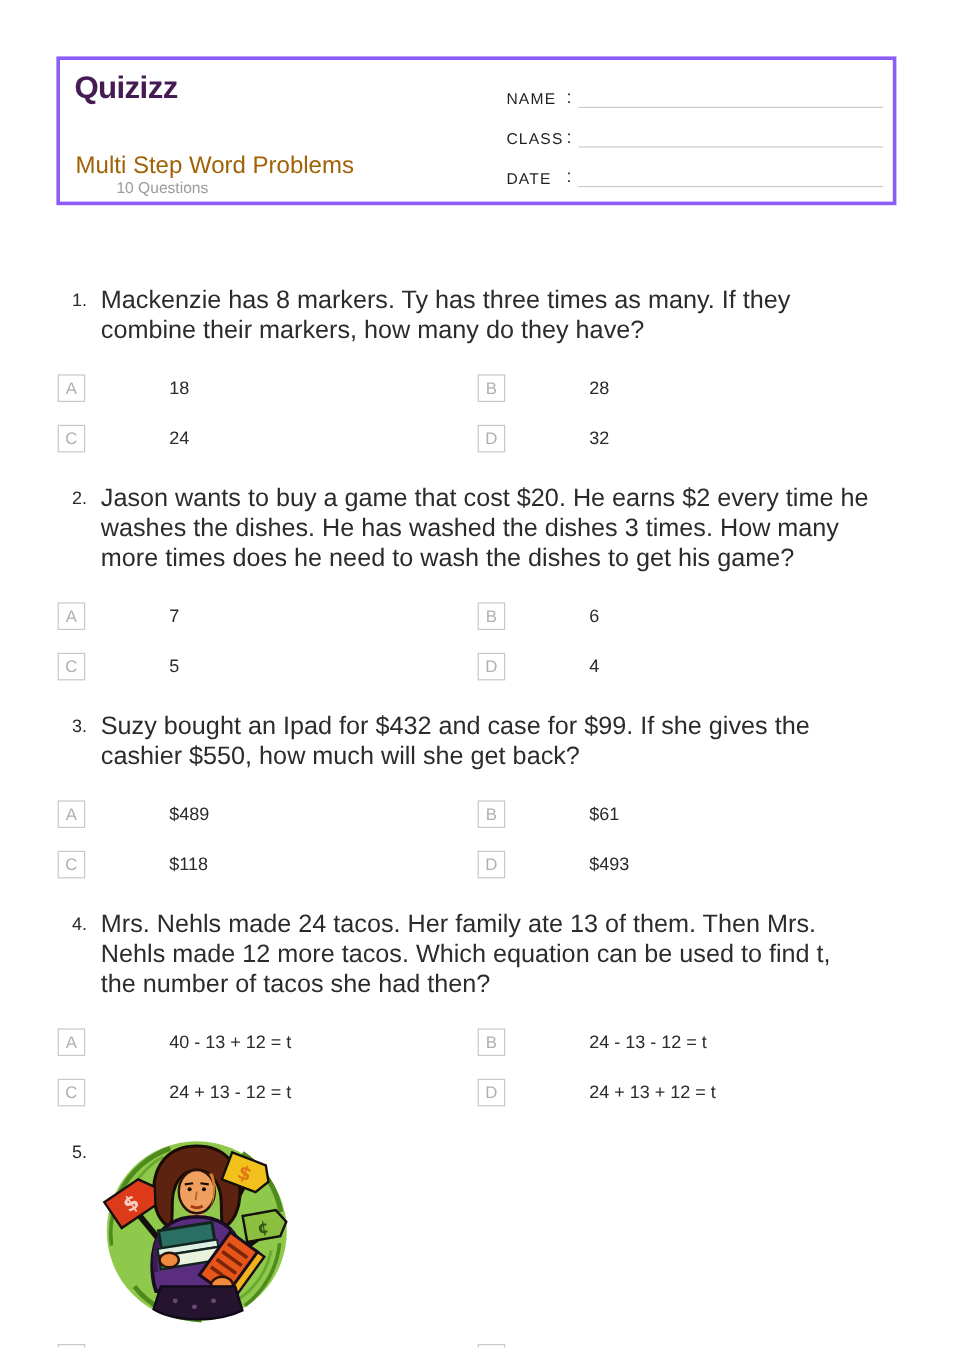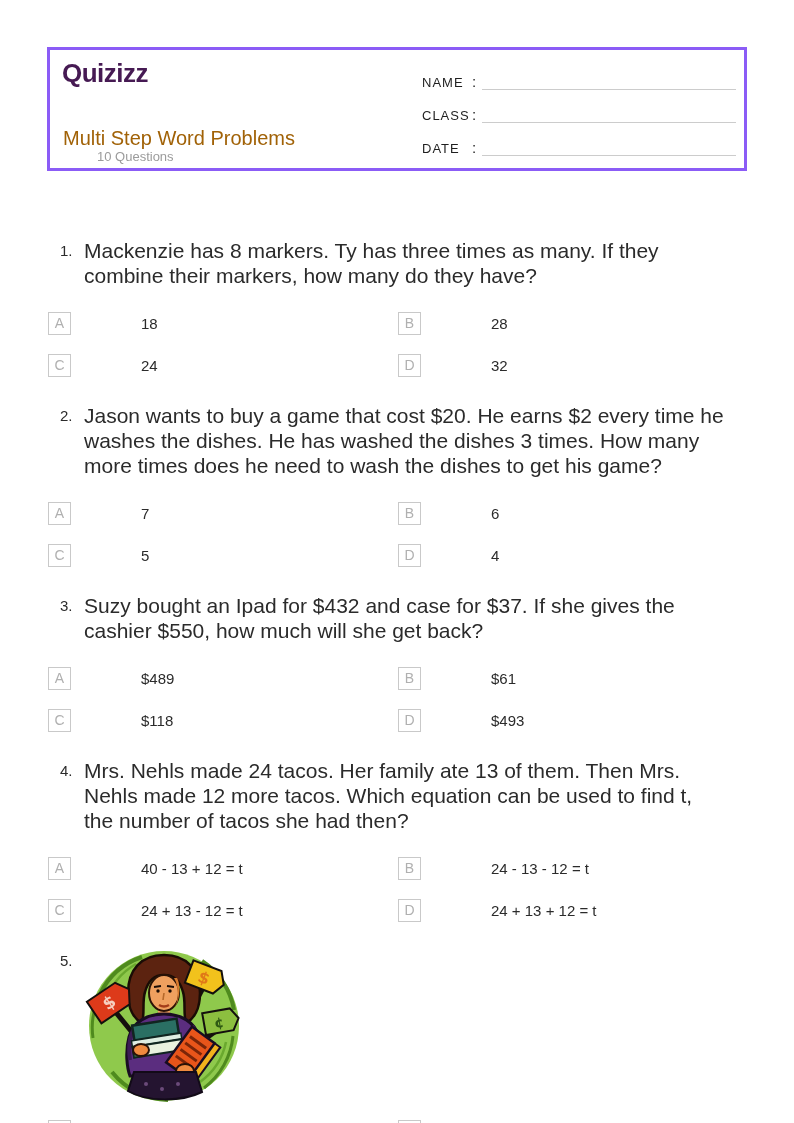--- a/index.html
+++ b/index.html
@@ -156,21 +156,21 @@
       <div class="option">
         <span class="opt-box">D</span>
         <span class="opt-text">4</span>
       </div>
     </div>
   </div>
 
   <div class="question">
     <div class="q-head">
       <div class="q-num">3.</div>
-      <div class="q-text">Suzy bought an Ipad for $432 and case for $37. If she gives the cashier $550, how much will she get back?</div>
+      <div class="q-text">Suzy bought an Ipad for $432 and case for $99. If she gives the cashier $550, how much will she get back?</div>
     </div>
     <div class="options">
       <div class="option">
         <span class="opt-box">A</span>
         <span class="opt-text">$489</span>
       </div>
       <div class="option">
         <span class="opt-box">B</span>
         <span class="opt-text">$61</span>
       </div>

